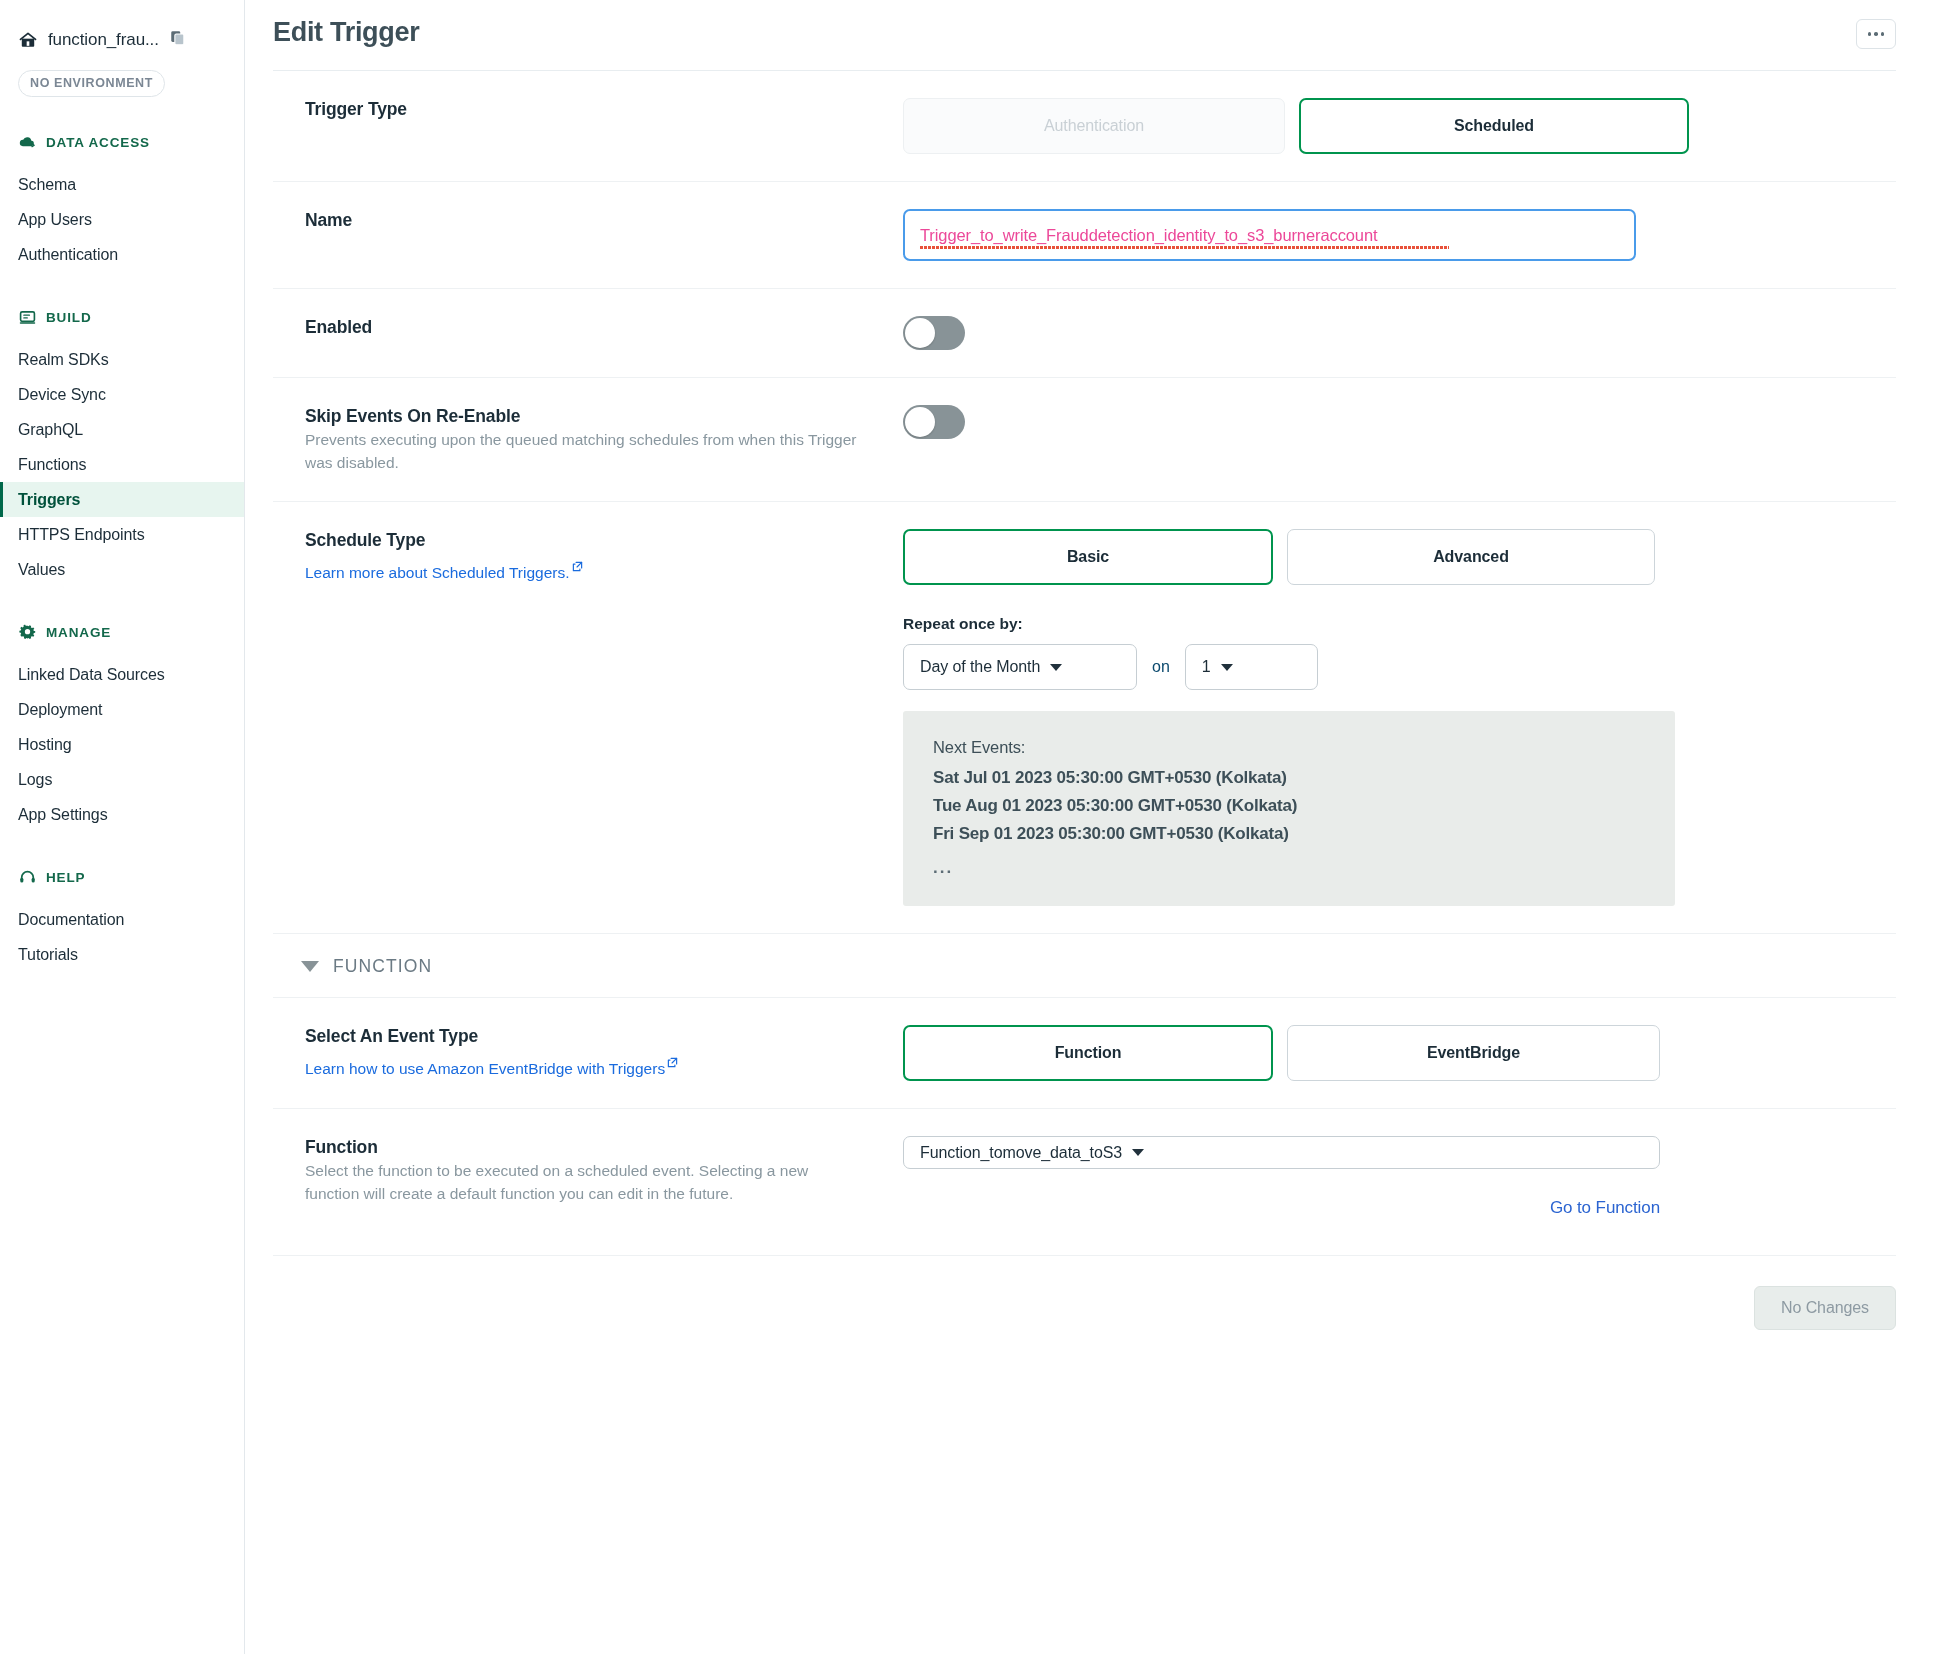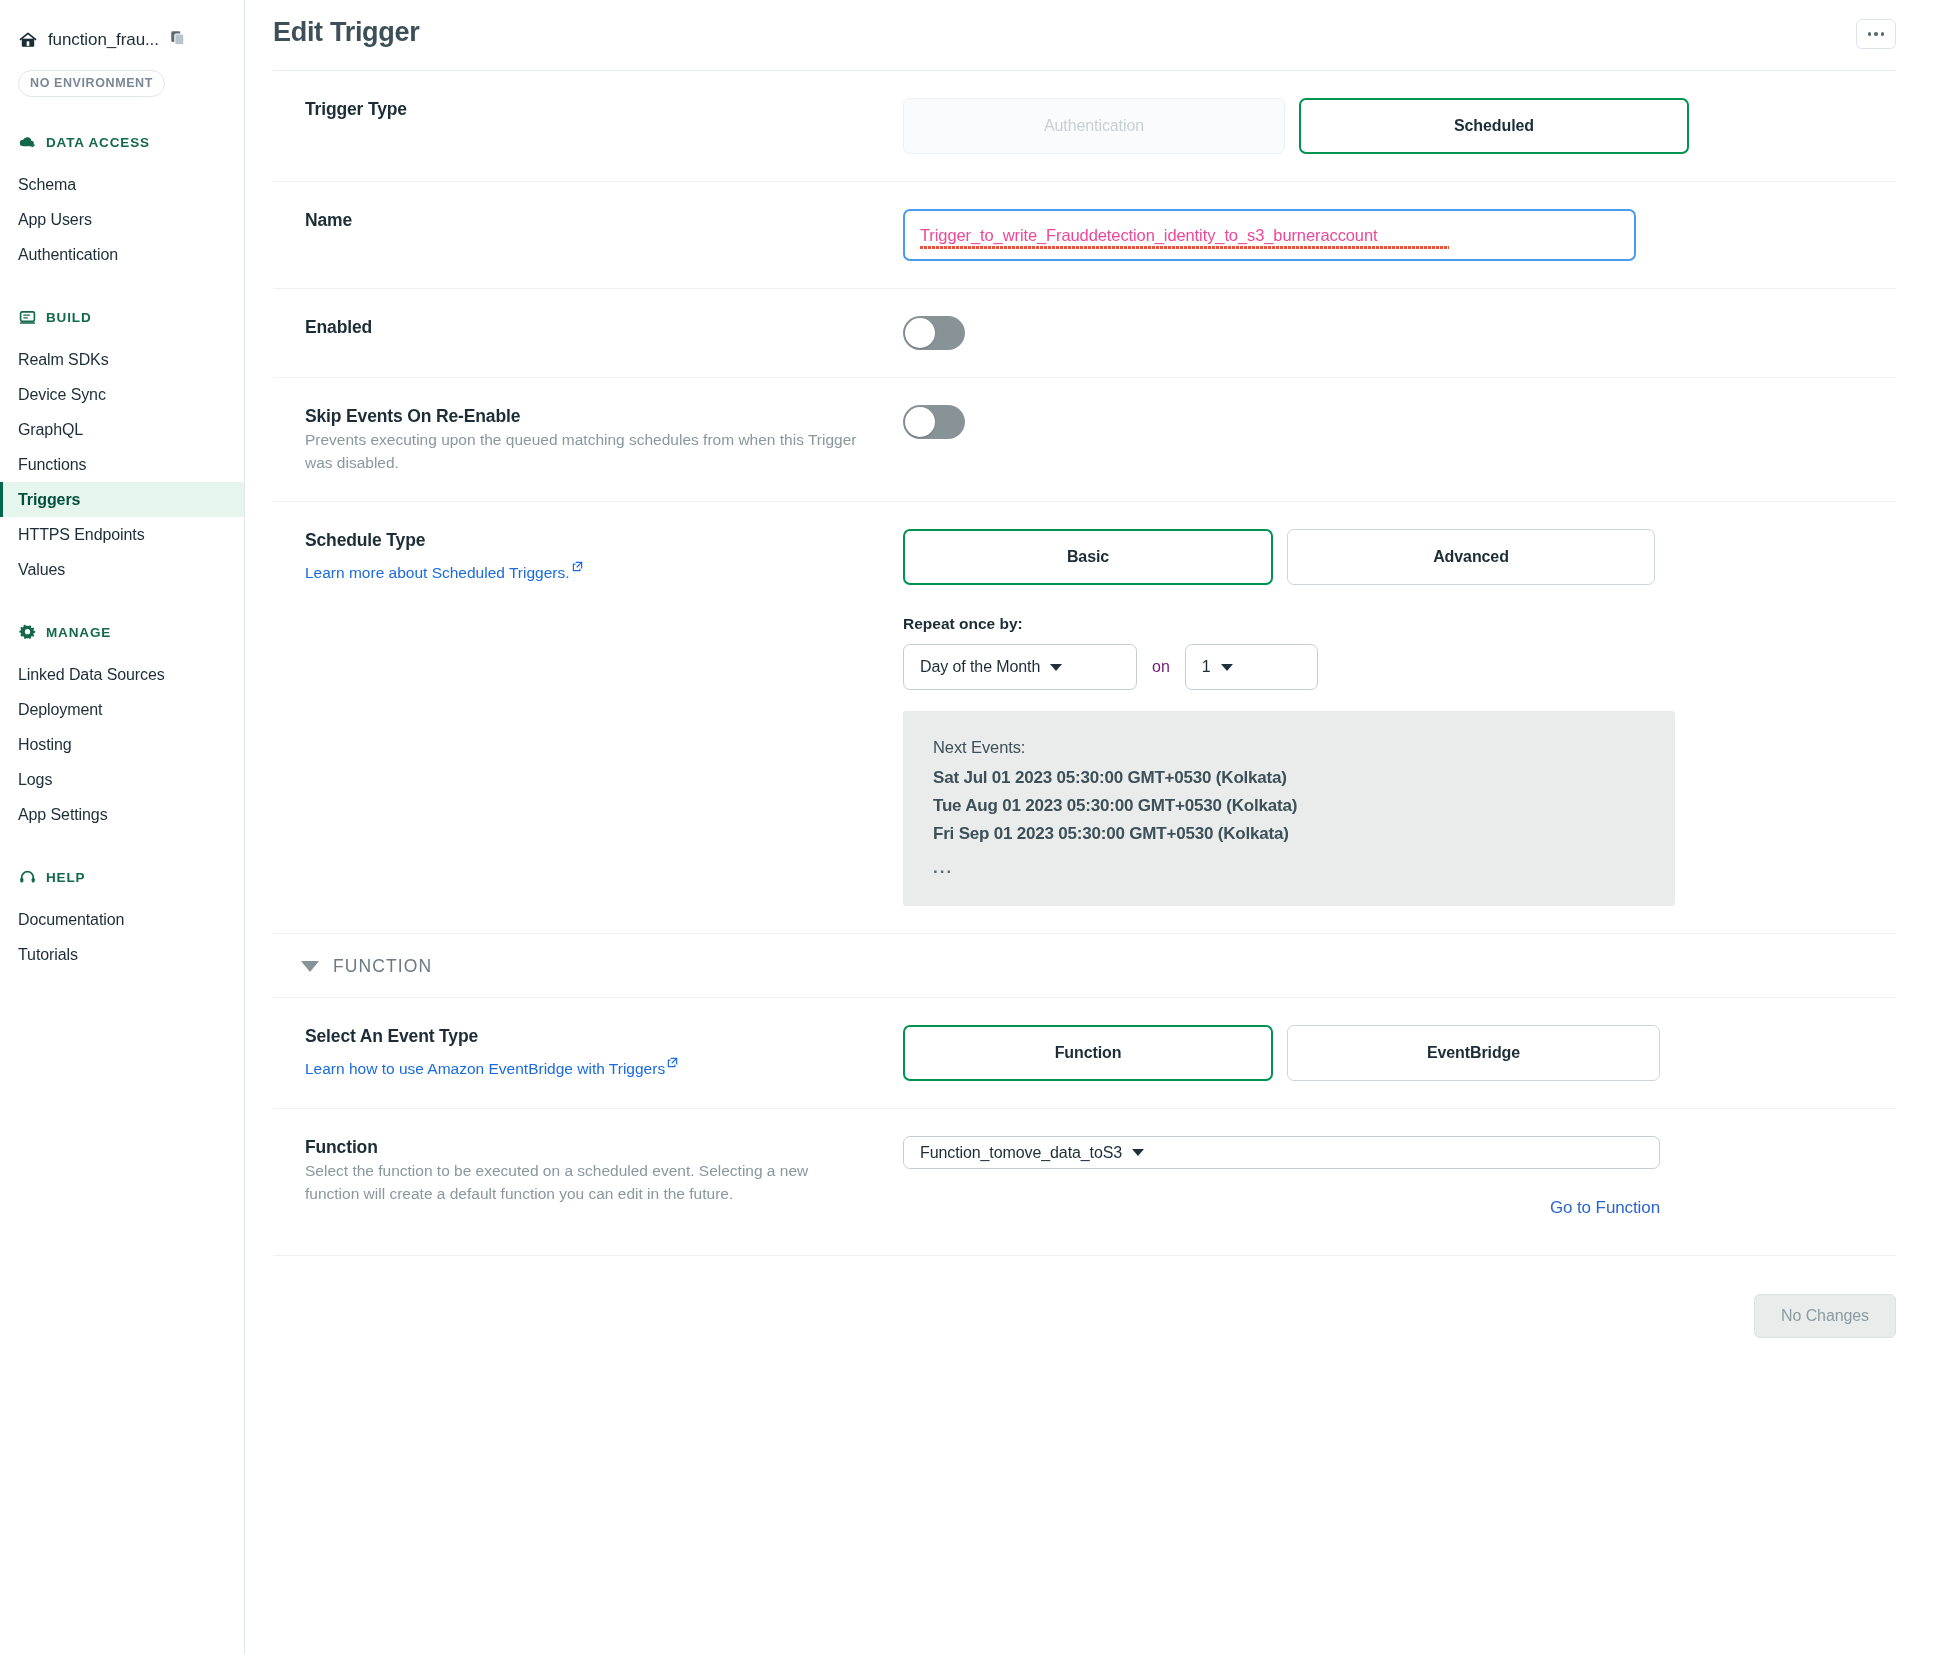--- a/index.html
+++ b/index.html
@@ -286,21 +286,21 @@
   .sel-narrow { width: 133px; }
   .sel-full { width: 757px; height: 33px; }
   .caret {
     width: 0; height: 0;
     border-left: 6px solid transparent;
     border-right: 6px solid transparent;
     border-top: 7px solid #21313c;
     margin-left: 10px;
     flex: 0 0 auto;
   }
-  .on-word { font-size: 16px; color: #701a75; }
+  .on-word { font-size: 16px; color: #0c4a6e; }
 
   
   .next-events {
     margin-top: 21px;
     width: 772px;
     background: #e9ecea;
     border-radius: 3px;
     padding: 27px 30px 30px 30px;
   }
   .ne-title {
@@ -358,21 +358,21 @@
     color: #2b64d1;
     text-decoration: none;
     cursor: pointer;
     letter-spacing: -0.1px;
   }
 
   
   .footer {
     display: flex;
     justify-content: flex-end;
-    padding: 38px 0 28px 0;
+    padding: 30px 0 28px 0;
     border-top: 1px solid #eef1f3;
     margin-top: 10px;
   }
   .no-changes-btn {
     padding: 12px 26px;
     background: #e8edeb;
     border: 1px solid #dbe2e0;
     border-radius: 6px;
     font-size: 16px;
     color: #8d9aa2;

